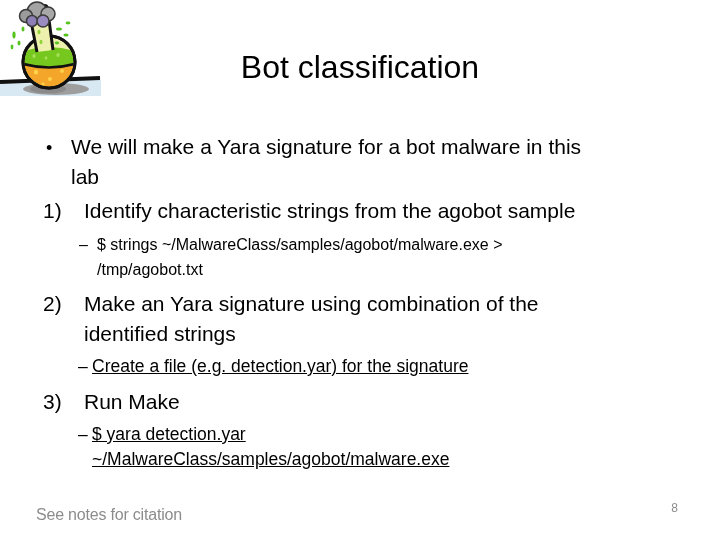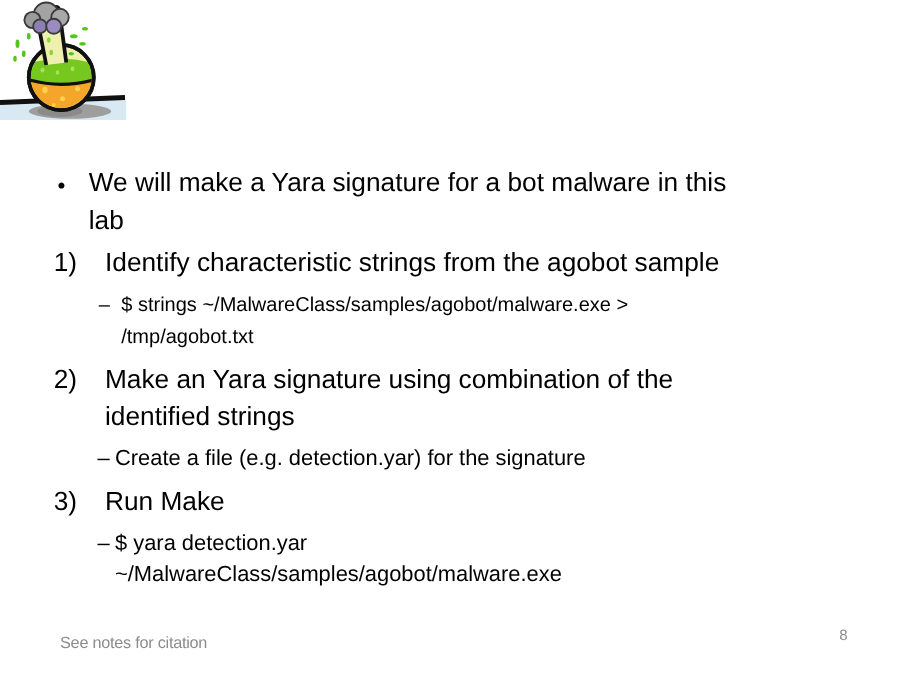--- a/index.html
+++ b/index.html
@@ -45,29 +45,29 @@
   .b1 .text   { padding-left:35px; }
   .n1 .marker { left:7px; }
   .n1 .text   { padding-left:48px; }
 
   .s-a { font-size:16px;   line-height:25px; }
   .s-a .marker { left:43px; }
   .s-a .text   { padding-left:61px; }
 
   .s-b { font-size:17.5px; line-height:25px; }
   .s-b .marker { left:42px; }
-  .s-b .text   { padding-left:56px; }
+  .s-b .text   { padding-left:56px;text-decoration:underline; }
 
   .mt4{margin-top:4px} .mt5{margin-top:5px} .mt6{margin-top:6px}
   .mt7{margin-top:7px} .mt8{margin-top:8px}
 
   
   .footer-note {
-    position:absolute; left:48px; top:506px;
-    font-size:13px; letter-spacing:-0.2px;
+    position:absolute; left:36px; top:506px;
+    font-size:16px; letter-spacing:-0.2px;
     color:#8c8c8c;
   }
   .page-number {
     position:absolute; right:42px; top:501px;
     font-size:12px;
     color:#8c8c8c;
   }
 </style>
 </head>
 <body>
@@ -120,20 +120,21 @@
         <ellipse cx="23" cy="29" rx="1.5" ry="2.6"></ellipse>
         <ellipse cx="59" cy="29" rx="3" ry="1.6"></ellipse>
         <ellipse cx="66" cy="35" rx="2.6" ry="1.5"></ellipse>
         <ellipse cx="57" cy="43" rx="2.2" ry="1.4"></ellipse>
         <ellipse cx="68" cy="23" rx="2.4" ry="1.4"></ellipse>
         <ellipse cx="12" cy="47" rx="1.4" ry="2.4"></ellipse>
       </g>
     </svg>
   </div>
 
+  <div class="title">Bot classification</div>
 
   <div class="content">
 
     <div class="row lvl1 b1">
       <span class="marker">•</span>
       <div class="text">We will make a Yara signature for a bot malware in this
 lab</div>
     </div>
 
     <div class="row lvl1 n1 mt4">

